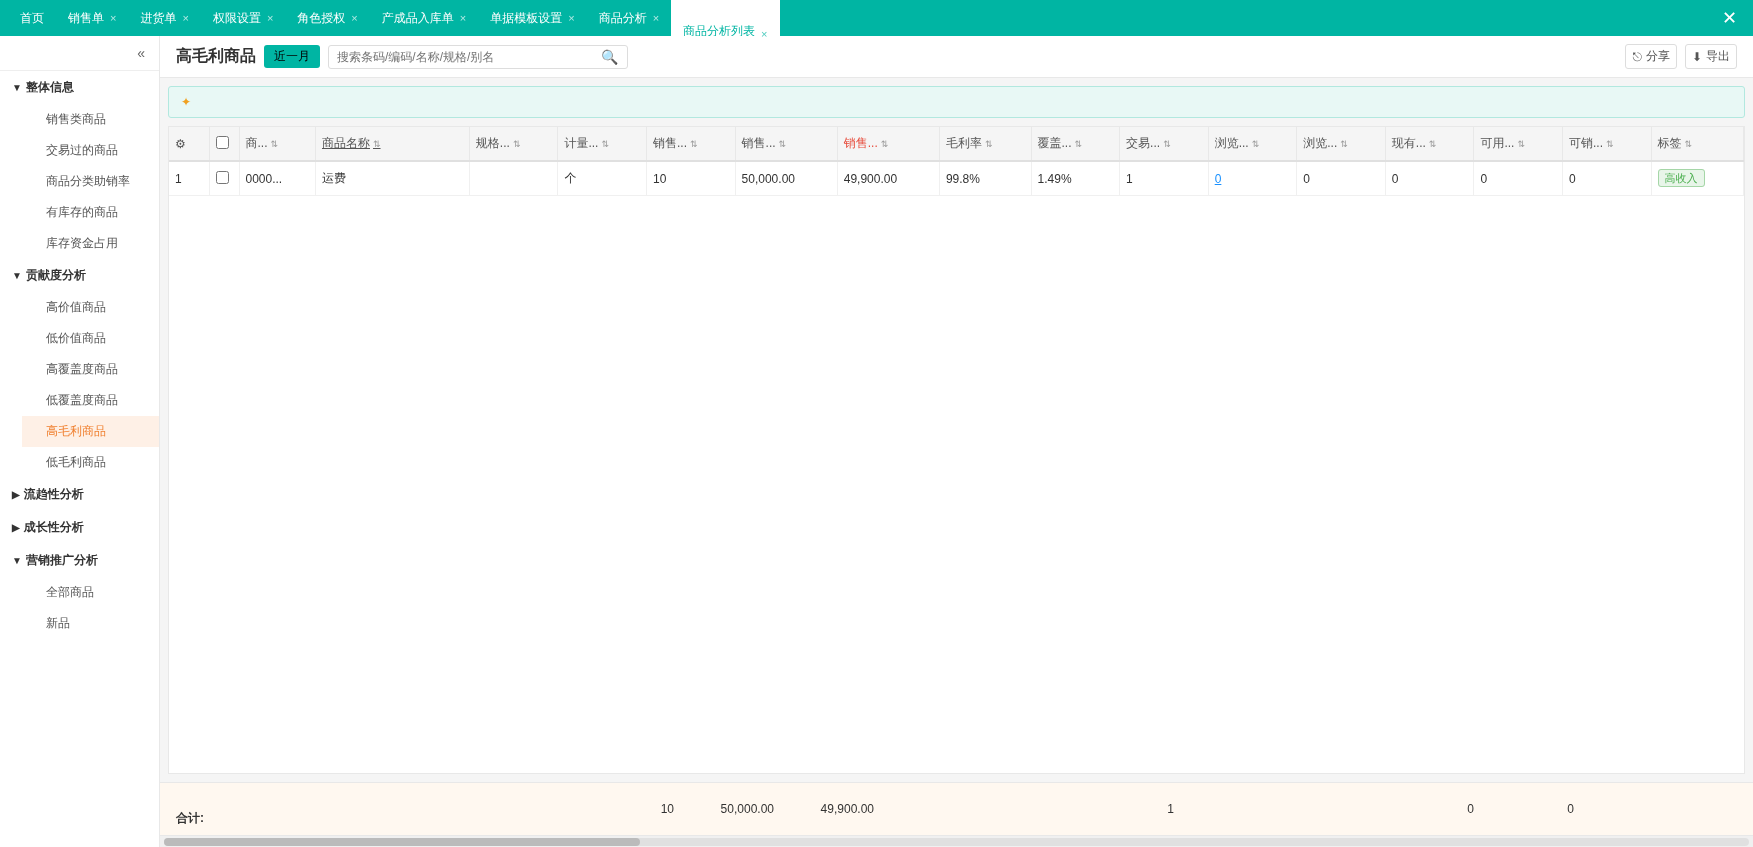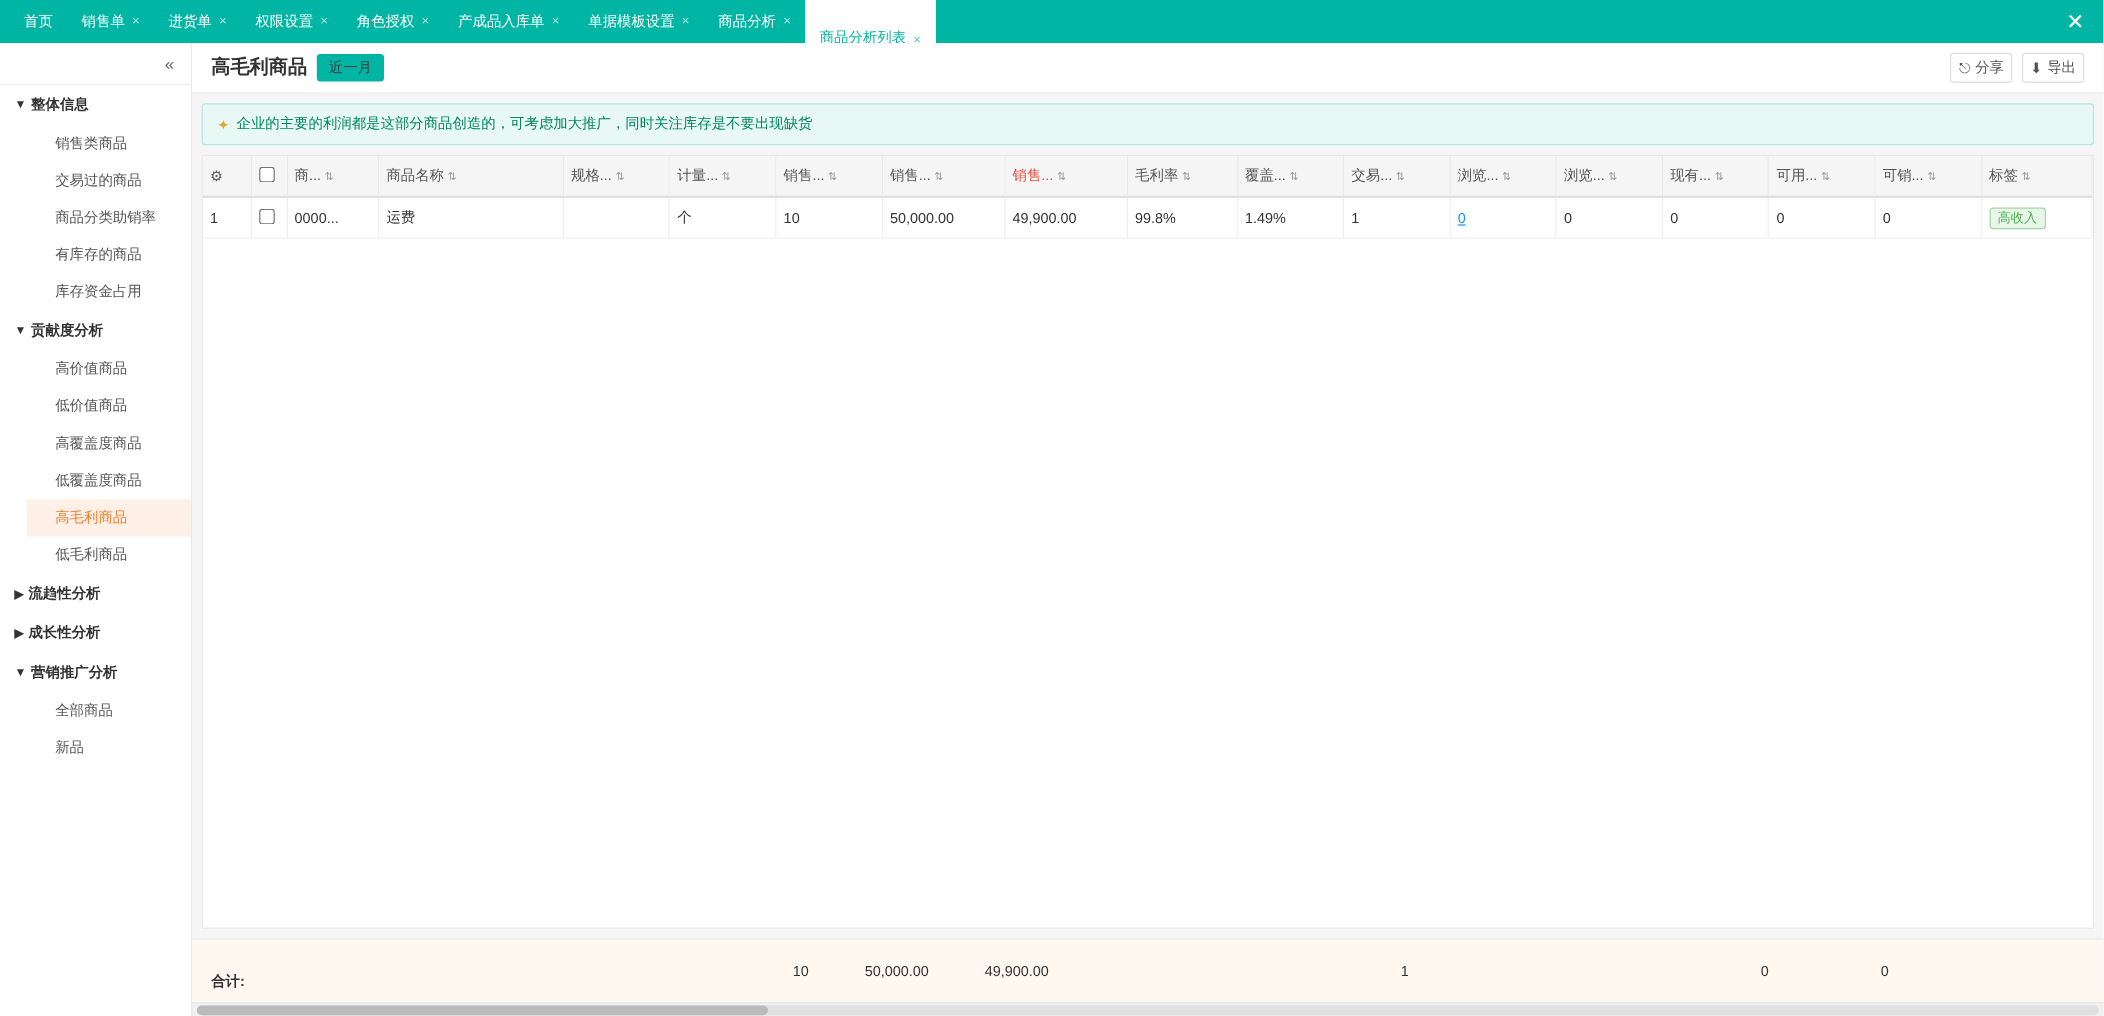--- a/index.html
+++ b/index.html
@@ -104,21 +104,21 @@
       border-bottom: 1px solid #e8e8e8;
       gap: 8px;
     }
     .content-title {
       font-size: 16px;
       font-weight: bold;
       color: #333;
     }
     .btn-recent {
       background: #00b5a3;
-      color: #404040;
+      color: #000000;
       border: none;
       border-radius: 3px;
       padding: 3px 10px;
       cursor: pointer;
       font-size: 12px;
     }
     .search-box {
       display: flex;
       align-items: center;
       border: 1px solid #ddd;
@@ -374,47 +374,50 @@
     </div>
     <div class="sidebar-item">全部商品</div>
     <div class="sidebar-item">新品</div>
   </div>
 
   <div class="content-area">
 
     <div class="content-header">
       <span class="content-title">高毛利商品</span>
       <button class="btn-recent">近一月</button>
+      <div class="search-box">
+        <input type="text" placeholder="搜索条码/编码/名称/规格/别名" style="">
+        <button class="search-icon-btn">🔍</button>
+      </div>
       <div class="header-actions">
         <button class="action-btn">
           <span>⎋</span>
           <span>分享</span>
         </button>
         <button class="action-btn">
           <span>⬇</span>
           <span>导出</span>
         </button>
       </div>
     </div>
 
     <div class="content-inner">
 
       <div class="notice-bar">
         <span style="color:#f0a020;">✦</span>
-        <span>企业的主要的利润都是这部分商品创造的，可考虑加大推广，同时关注库存是不要出现缺货</span>
       </div>
 
       <div class="table-container">
         <table>
           <thead>
             <tr>
               <th style="width:40px;">⚙</th>
               <th style="width:30px;"><input type="checkbox" style=""></th>
               <th>商...<span class="sort-icon">⇅</span></th>
-              <th style="min-width:100px;">商品名称<span class="sort-icon">⇅</span></th>
+              <th style="min-width:100px;text-decoration:underline;">商品名称<span class="sort-icon">⇅</span></th>
               <th>规格...<span class="sort-icon">⇅</span></th>
               <th>计量...<span class="sort-icon">⇅</span></th>
               <th>销售...<span class="sort-icon">⇅</span></th>
               <th>销售...<span class="sort-icon">⇅</span></th>
               <th style="color:#e74c3c;">销售...<span class="sort-icon">⇅</span></th>
               <th>毛利率<span class="sort-icon">⇅</span></th>
               <th>覆盖...<span class="sort-icon">⇅</span></th>
               <th>交易...<span class="sort-icon">⇅</span></th>
               <th>浏览...<span class="sort-icon">⇅</span></th>
               <th>浏览...<span class="sort-icon">⇅</span></th>

